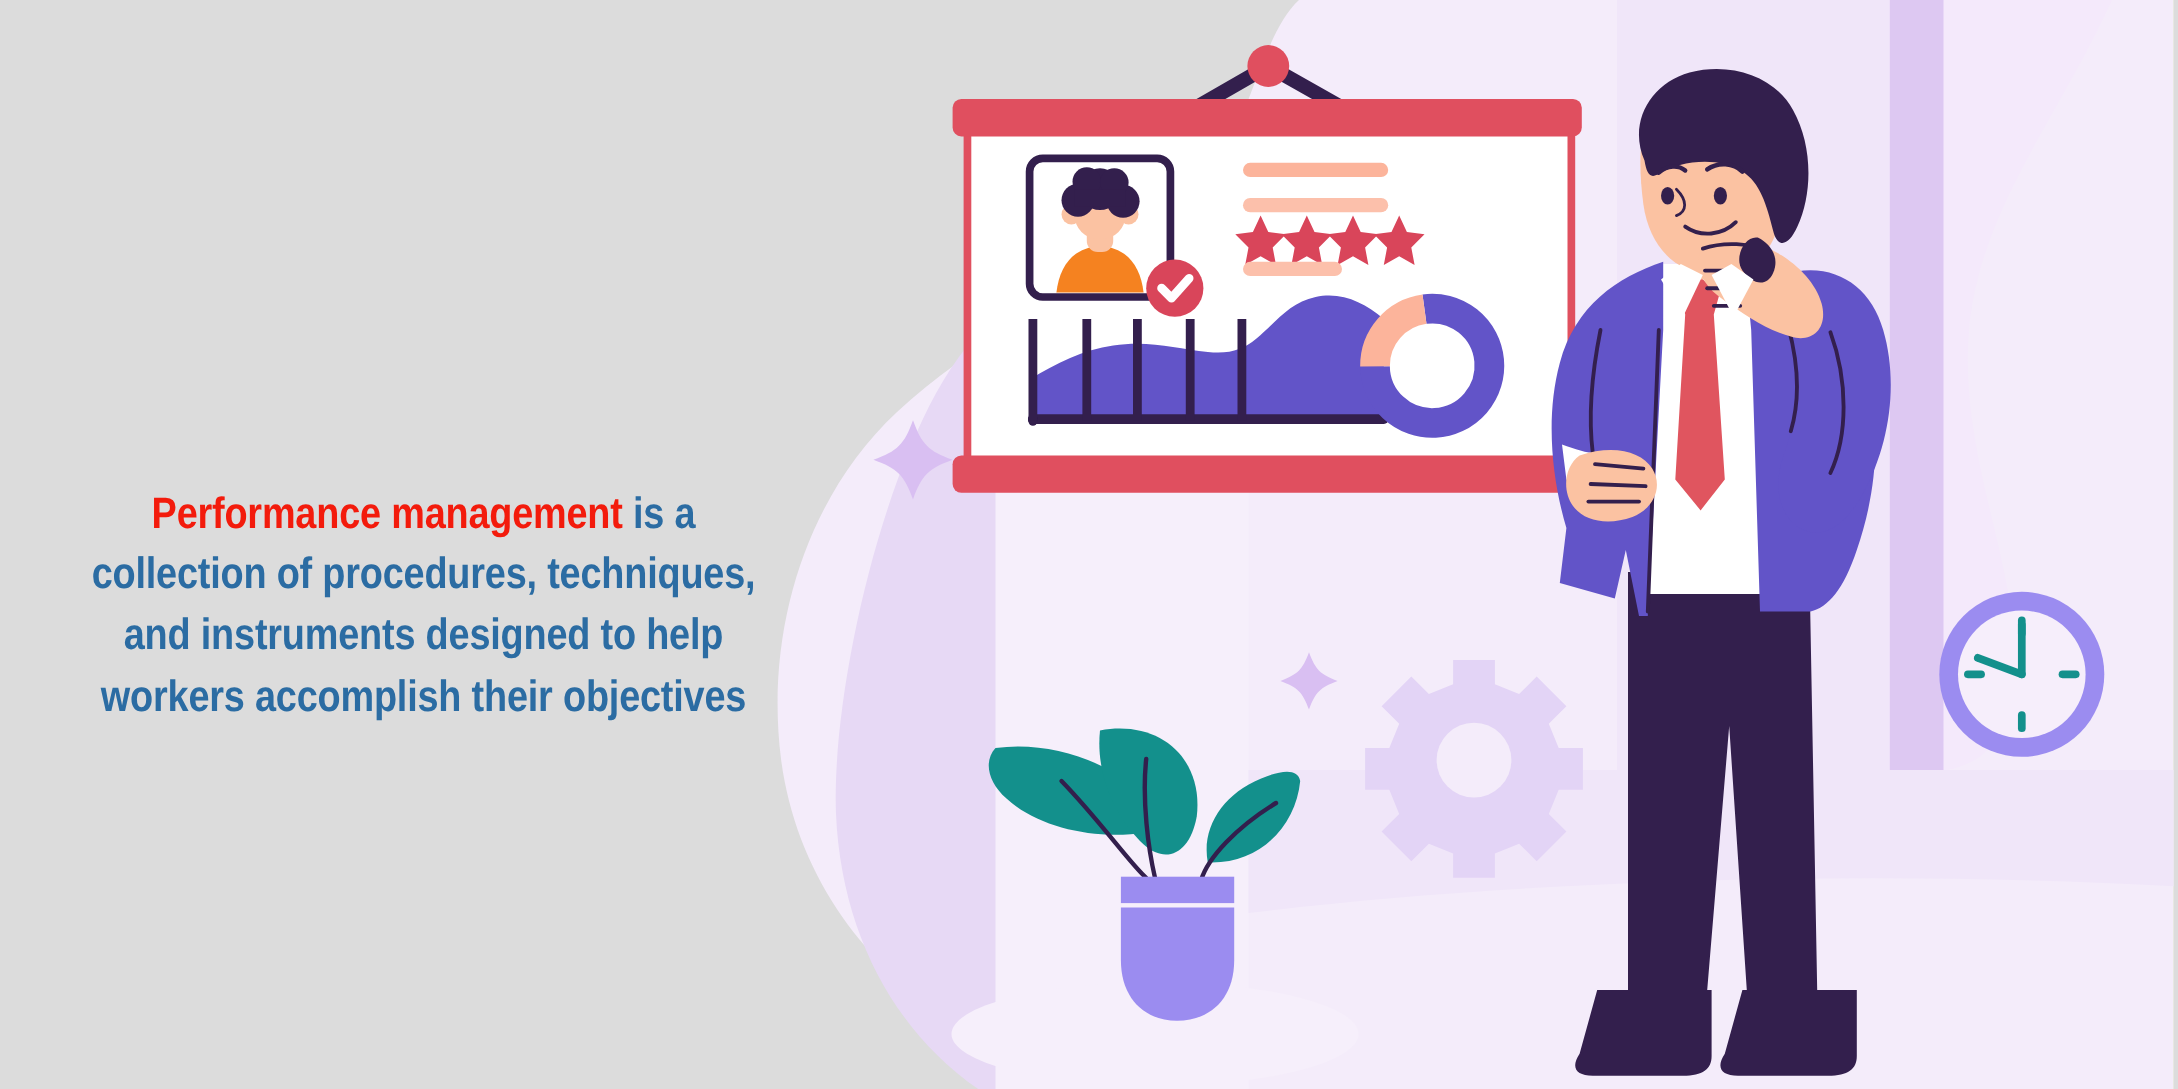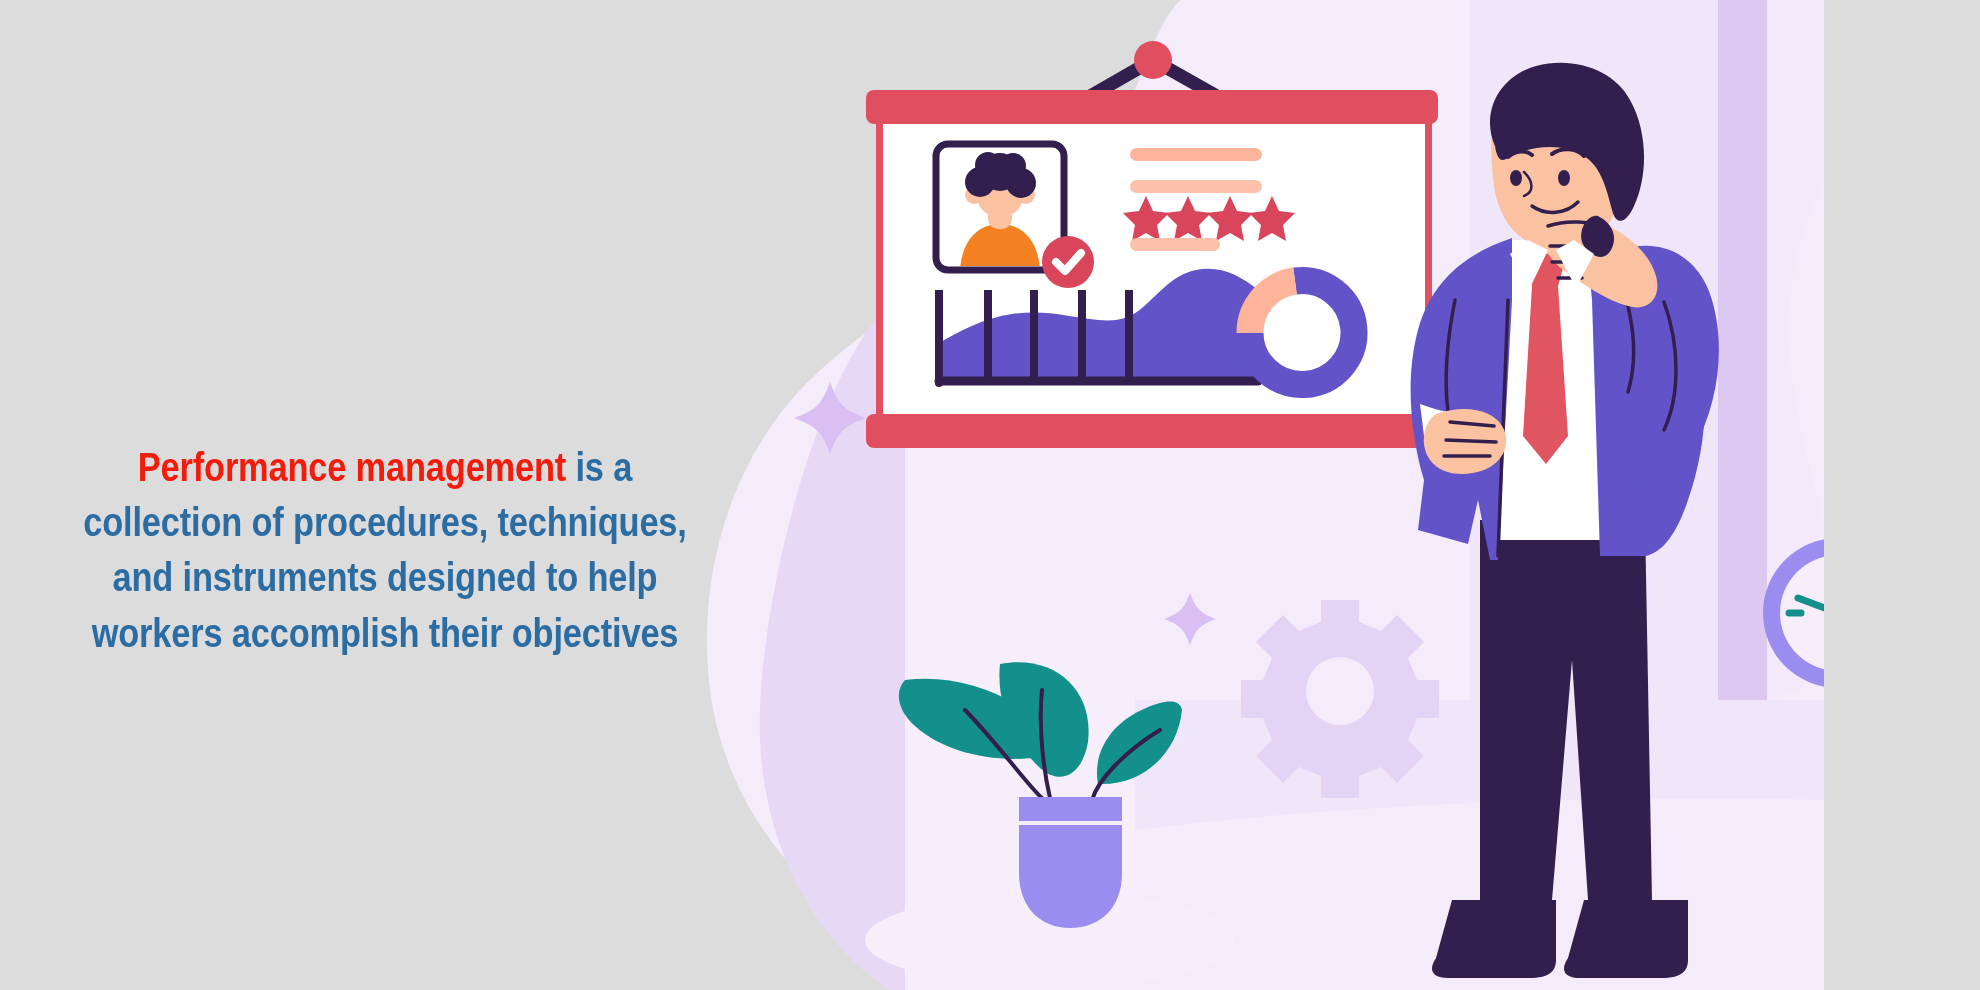--- a/index.html
+++ b/index.html
@@ -1,21 +1,21 @@
 <!DOCTYPE html>
 <html><head>
 <meta charset="utf-8">
 <style>
   html,body{margin:0;padding:0;}
   body{
     width:1980px;height:990px;overflow:hidden;
     background:#dcdcdc;
     font-family:"Liberation Sans", sans-serif;
   }
-  #stage{position:relative;width:1824px;height:990px;overflow:hidden;background:#bef264;}
+  #stage{position:relative;width:1976px;height:990px;overflow:hidden;background:#bef264;}
   #art{position:absolute;inset:0;}
 
   
   #caption{
     position:absolute;
     left:0px;
     top:440px;
     width:770px;
     text-align:center;
     font-family:"Liberation Sans Narrow","Liberation Sans",sans-serif;

